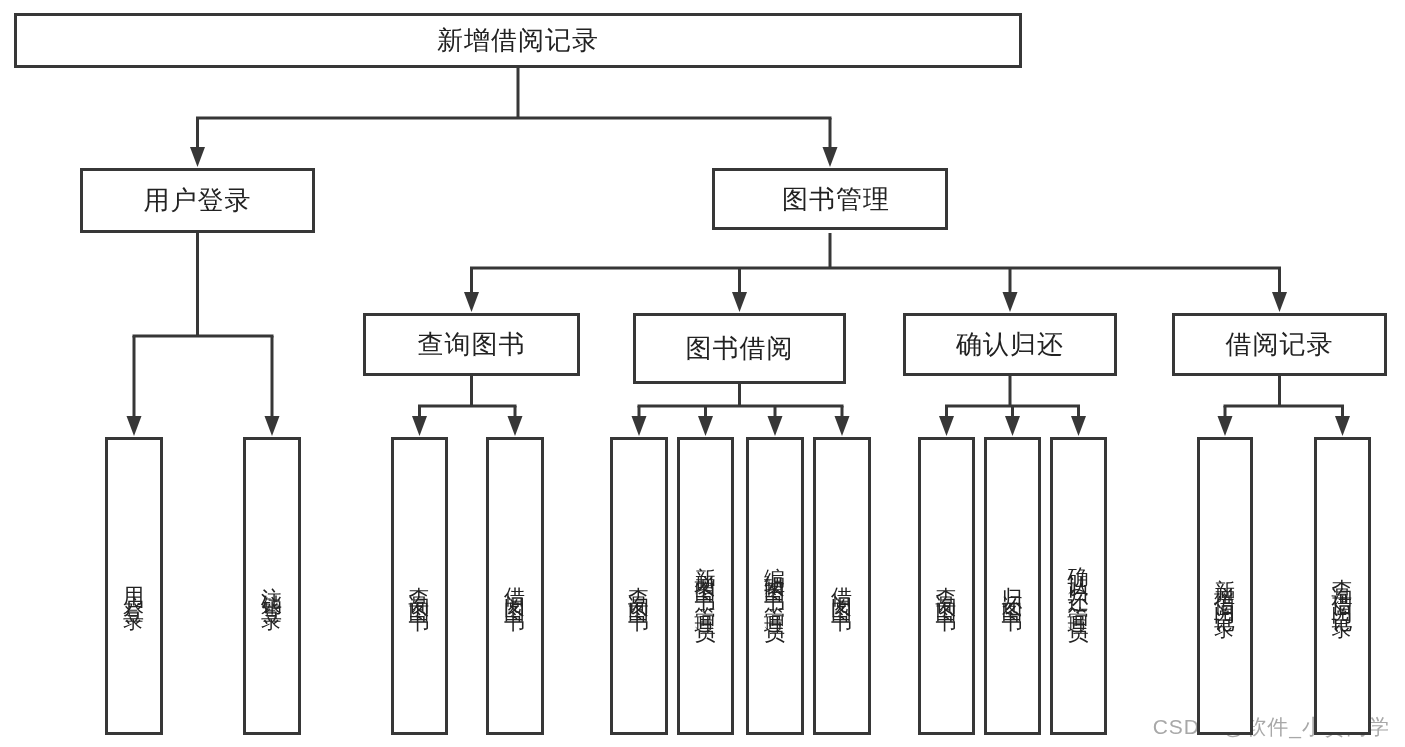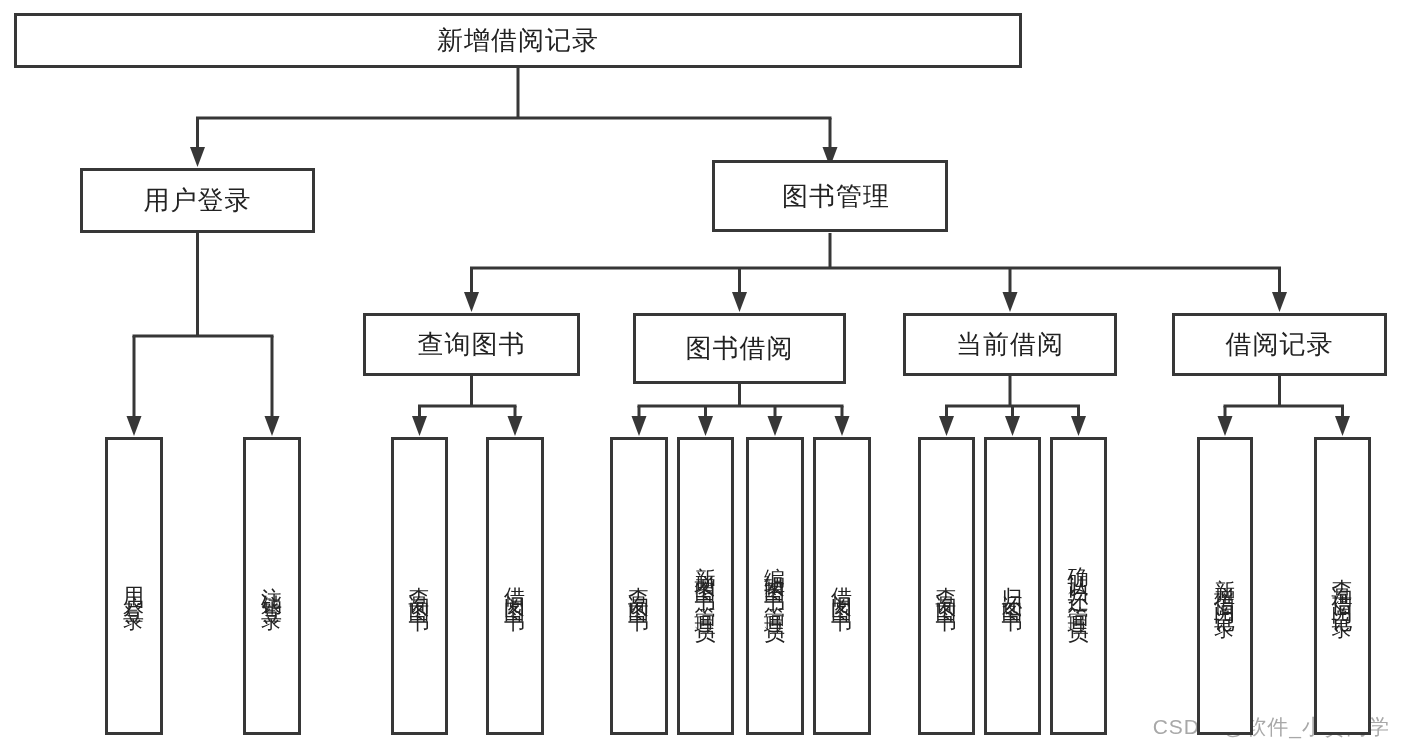--- a/index.html
+++ b/index.html
@@ -97,31 +97,31 @@
         <line x1="1342.5" y1="406" x2="1342.5" y2="419" stroke="#373737" stroke-width="3"></line>
         <polygon points="1335,416 1350,416 1342.5,436" fill="#373737"></polygon>
       </g>
     </svg>
     <div class="box hbox" style="left: 14px; top: 13px; width: 1008px; height: 55px;">
       <span class="label">新增借阅记录</span>
     </div>
     <div class="box hbox" style="left: 80px; top: 168px; width: 235px; height: 65px;">
       <span class="label">用户登录</span>
     </div>
-    <div class="box hbox" style="left: 712px; top: 160px; width: 236px; height: 72px; padding-left: 12px;">
+    <div class="box hbox" style="left: 712px; top: 168px; width: 236px; height: 62px; padding-left: 12px;">
       <span class="label">图书管理</span>
     </div>
     <div class="box hbox" style="left: 363px; top: 313px; width: 217px; height: 63px;">
       <span class="label">查询图书</span>
     </div>
     <div class="box hbox" style="left: 633px; top: 313px; width: 213px; height: 71px;">
       <span class="label">图书借阅</span>
     </div>
     <div class="box hbox" style="left: 903px; top: 313px; width: 214px; height: 63px;">
-      <span class="label">当前借阅</span>
+      <span class="label">确认归还</span>
     </div>
     <div class="box hbox" style="left: 1172px; top: 313px; width: 215px; height: 63px;">
       <span class="label">借阅记录</span>
     </div>
     <div class="box vbox" style="left: 105px; top: 437px; width: 58px; height: 298px;">
       <span class="label">用户登录</span>
     </div>
     <div class="box vbox" style="left: 243px; top: 437px; width: 58px; height: 298px;">
       <span class="label">注销登录</span>
     </div>

